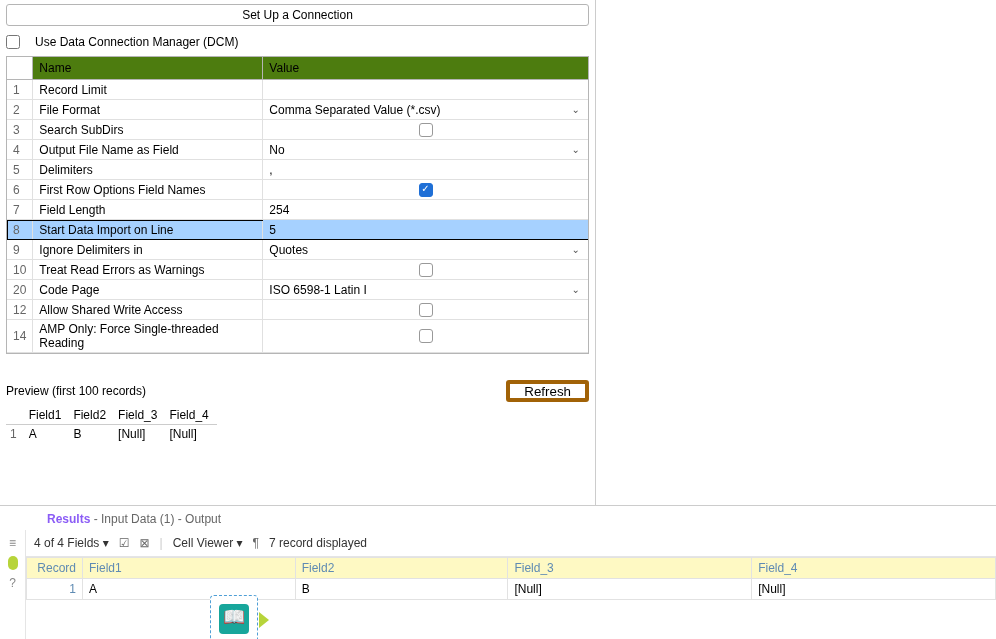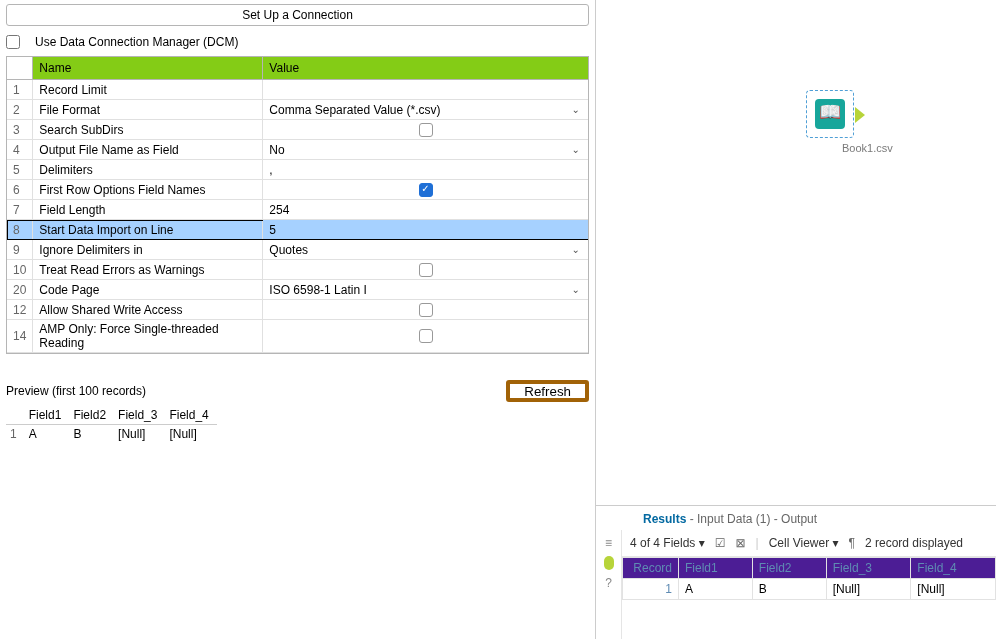--- a/index.html
+++ b/index.html
@@ -1,27 +1,27 @@
 <!DOCTYPE html>
 <html><head>
 <meta charset="utf-8">
 <style>
 * { box-sizing: border-box; font-family: "Segoe UI", Arial, sans-serif; }
 html, body { margin: 0; padding: 0; width: 996px; height: 639px; overflow: hidden; font-size: 12px; color: #000; background: #fff; }
-.app { display: flex; width: 996px; height: 639px; }
+.app { display: flex; width: 996px; height: 639px; flex-direction: column; }
 .left-panel { width: 596px; height: 100%; display: flex; flex-direction: column; border-right: 1px solid #ccc; background: #fff; }
 .conn-area { padding: 4px 6px 2px 6px; }
 .conn-btn { width: 100%; height: 22px; border: 1px solid #b5b5b5; border-radius: 3px; background: #fff; text-align: center; font-size: 12px; cursor: pointer; }
 .dcm-row { display: flex; align-items: center; padding: 4px 6px 2px 2px; gap: 12px; }
 .dcm-row input[type="checkbox"] { width: 14px; height: 14px; }
 .sect-label { padding: 4px 6px 0 6px; }
 
 .options-grid { margin: 2px 6px 0 6px; border: 1px solid #b5b5b5; }
 .options-grid table { width: 100%; border-collapse: collapse; }
-.options-grid th { text-align: left; font-weight: 400; background: #84cc16; border-bottom: 1px solid #b5b5b5; padding: 4px 6px; }
+.options-grid th { text-align: left; font-weight: 400; background: #4d7c0f; border-bottom: 1px solid #b5b5b5; padding: 4px 6px; }
 .options-grid th.idx { width: 24px; border-right: 1px solid #b5b5b5; background: #fff; }
 .options-grid th.name { width: 230px; border-right: 1px solid #b5b5b5; }
 .options-grid td { border-bottom: 1px solid #e0e0e0; padding: 2px 6px; height: 20px; }
 .options-grid td.idx { width: 24px; color: #666; text-align: left; background: #fff; border-right: 1px solid #e0e0e0; }
 .options-grid td.name { width: 230px; border-right: 1px solid #e0e0e0; }
 .options-grid tr.sel td { background: #a6d1ff; }
 .options-grid tr.sel { outline: 1.5px solid #000; outline-offset: -1px; }
 .options-grid td.val { position: relative; }
 .val-inner { display: flex; align-items: center; width: 100%; height: 100%; }
 .val-text { flex: 1; }
@@ -43,32 +43,32 @@
 .canvas { flex: 1; position: relative; background: #fff; }
 .node { position: absolute; left: 210px; top: 90px; text-align: center; }
 .node-box { width: 48px; height: 48px; border: 1.5px dashed #4f9fd6; border-radius: 4px; background: #fff; display: flex; align-items: center; justify-content: center; position: relative; }
 .node-box::after { content: ""; position: absolute; right: -12px; top: 16px; width: 0; height: 0; border-top: 8px solid transparent; border-bottom: 8px solid transparent; border-left: 10px solid #b7d43a; }
 .node-icon { width: 30px; height: 30px; background: #17a69b; border-radius: 4px; position: relative; }
 .node-icon::before { content: "📖"; position: absolute; left: 4px; top: 2px; color: #fff; font-size: 18px; }
 .node-label { margin-top: 4px; color: #7a7a7a; font-size: 11px; padding-left: 36px; }
 
 .results-pane { height: 134px; border-top: 1px solid #ccc; display: flex; flex-direction: column; }
 .results-hdr { padding: 6px 8px 4px 8px; color: #666; }
-.results-hdr b { color: #0369a1; font-weight: 600; padding-left: 39px; }
+.results-hdr b { color: #8b5cf6; font-weight: 600; padding-left: 39px; }
 .results-body { flex: 1; display: flex; }
 .gutter { width: 26px; border-right: 1px solid #e5e5e5; display: flex; flex-direction: column; align-items: center; gap: 6px; padding-top: 6px; }
 .gutter span { font-size: 12px; color: #888; cursor: pointer; }
 .gutter .pill { width: 10px; height: 14px; border-radius: 5px; background: #b7d43a; }
 .results-main { flex: 1; display: flex; flex-direction: column; }
 .results-tb { display: flex; align-items: center; gap: 10px; padding: 6px 8px; border-bottom: 1px solid #e5e5e5; color: #333; }
 .results-tb .spacer { color: #ccc; }
 .results-tb .icon-btn { color: #666; cursor: pointer; }
 .results-grid { flex: 1; overflow: hidden; }
 .results-grid table { width: 100%; border-collapse: collapse; }
-.results-grid th { text-align: left; font-weight: 400; color: #5f8bb3; border: 1px solid #e2e2e2; padding: 3px 6px; background: #4c1d95; }
+.results-grid th { text-align: left; font-weight: 400; color: #5f8bb3; border: 1px solid #e2e2e2; padding: 3px 6px; background: #fef9c3; }
 .results-grid td { border: 1px solid #e2e2e2; padding: 3px 6px; }
 .results-grid th.recno, .results-grid td.recno { text-align: right; color: #5f8bb3; width: 56px; }
 </style>
 </head>
 <body>
 
 <div class="app">
 
   <div class="left-panel">
     <div class="conn-area">
@@ -274,21 +274,21 @@
           <span>?</span>
         </div>
         <div class="results-main">
           <div class="results-tb">
             <span><span>4 of 4 Fields</span> ▾</span>
             <span class="icon-btn">☑</span>
             <span class="icon-btn">⊠</span>
             <span class="spacer">|</span>
             <span><span>Cell Viewer</span> ▾</span>
             <span class="icon-btn">¶</span>
-            <span>2 record displayed</span>
+            <span>7 record displayed</span>
           </div>
           <div class="results-grid">
             <table>
               <thead>
                   <tr id="results-head">
                     <th class="recno">Record</th>
                     <th>Field1</th>
                     <th>Field2</th>
                     <th>Field_3</th>
                     <th>Field_4</th>

